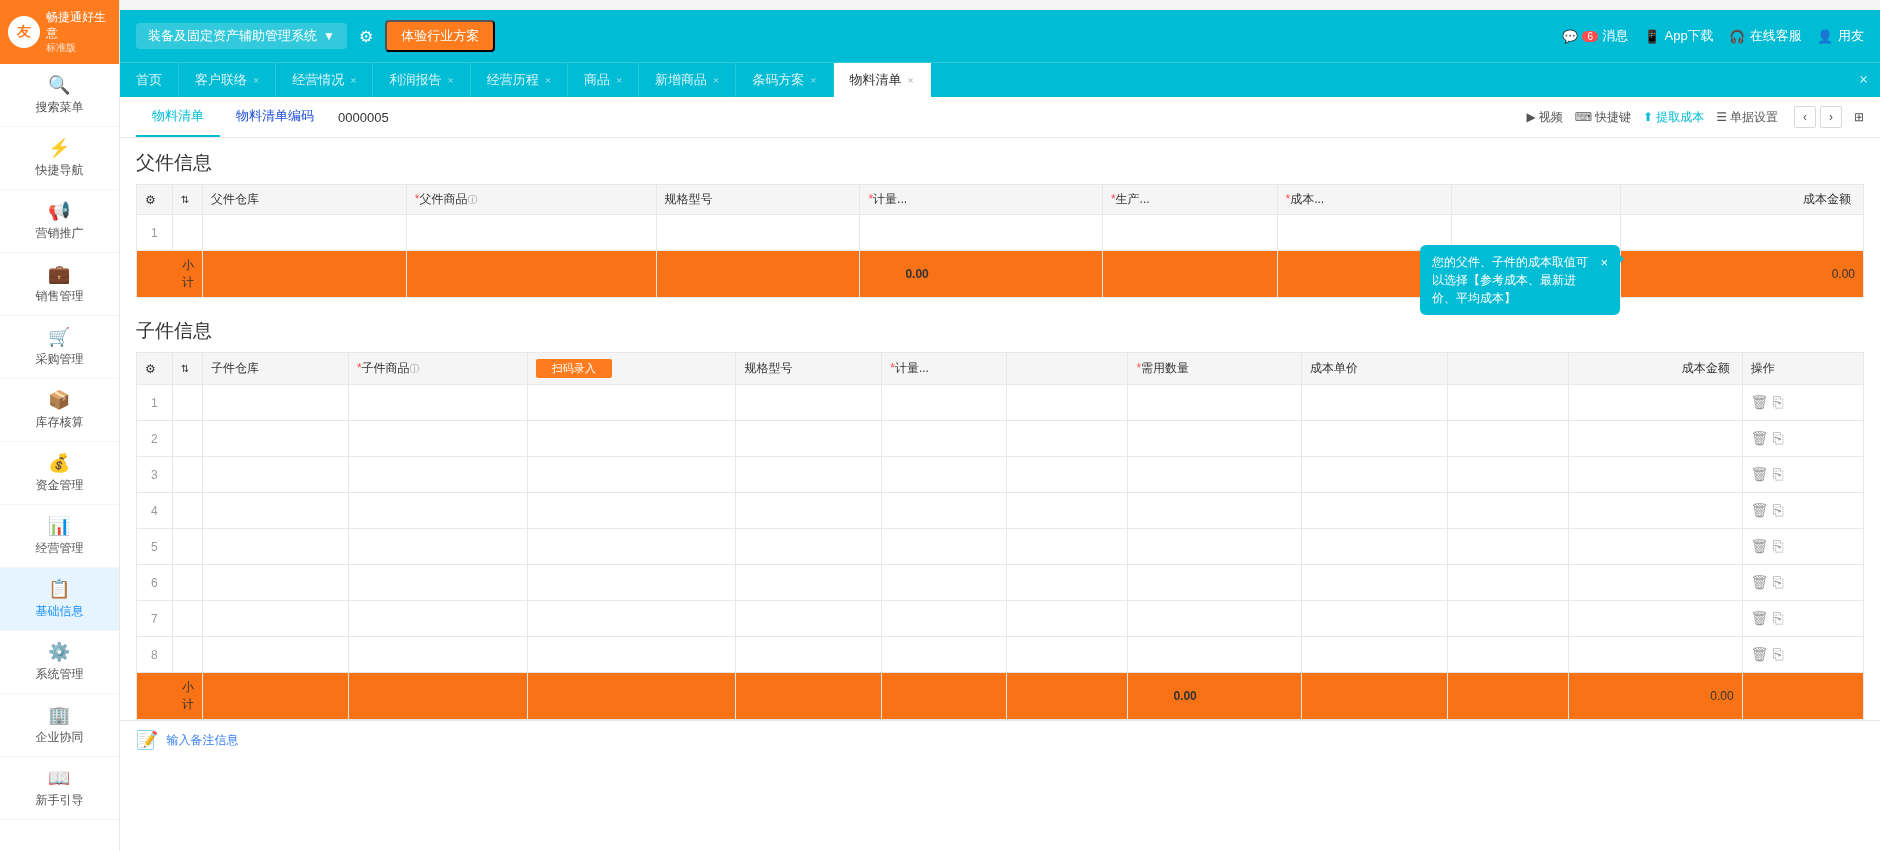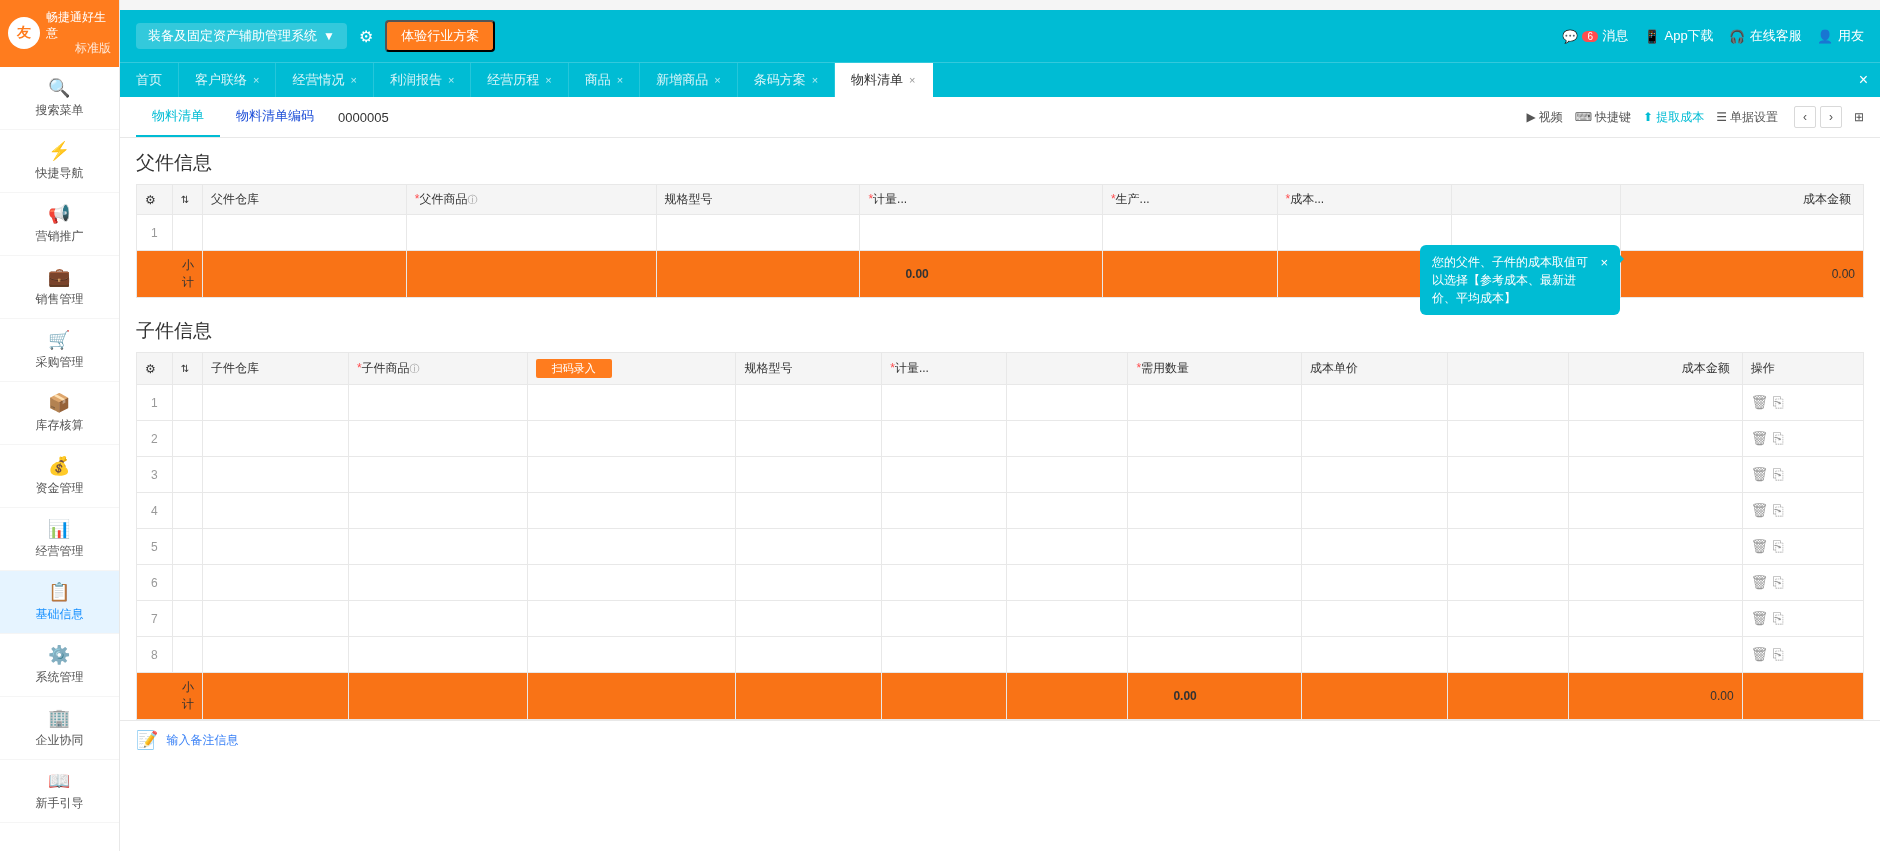--- a/index.html
+++ b/index.html
@@ -99,20 +99,21 @@
       text-align: center;
     }
 
     
     .nav-tabs {
       background: #00bcd4;
       display: flex; align-items: center;
       border-top: 1px solid rgba(255,255,255,0.2);
       flex-shrink: 0;
       padding-left: 0;
+      font-family: Liberation Serif, serif;
     }
     .nav-tab {
       color: rgba(255,255,255,0.85);
       padding: 8px 16px;
       cursor: pointer;
       font-size: 13px;
       display: flex; align-items: center; gap: 4px;
       white-space: nowrap;
       border-right: 1px solid rgba(255,255,255,0.15);
     }
@@ -279,21 +280,21 @@
     }
   </style>
 </head>
 <body>
 
 <div class="sidebar">
   <div class="sidebar-logo">
     <div class="logo-icon">友</div>
     <div class="logo-text">
       <div>畅捷通好生意</div>
-      <div style="font-size:12px;opacity:0.8;text-align:right;">标准版</div>
+      <div style="font-size:10px;opacity:0.8;">标准版</div>
     </div>
   </div>
 
   <div class="sidebar-item">
     <span class="s-icon">🔍</span>
     <span>搜索菜单</span>
   </div>
   <div class="sidebar-item">
     <span class="s-icon">⚡</span>
     <span>快捷导航</span>

